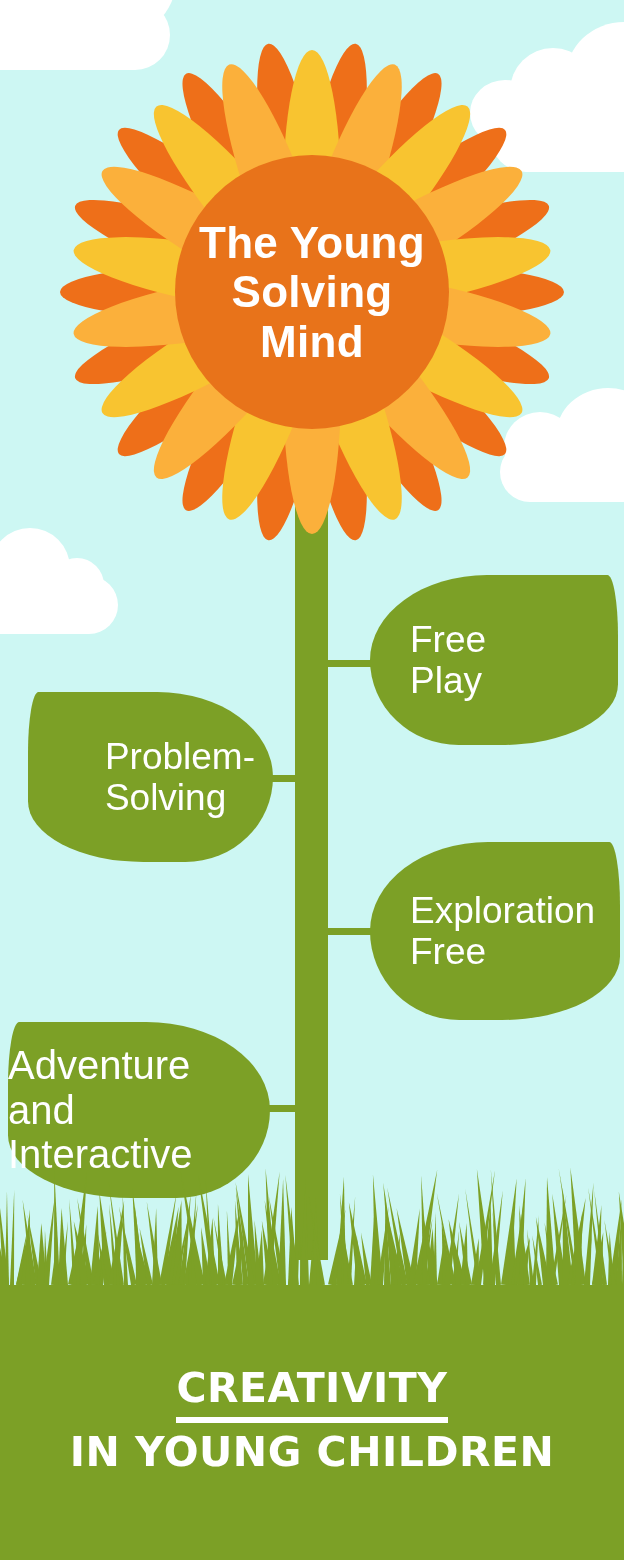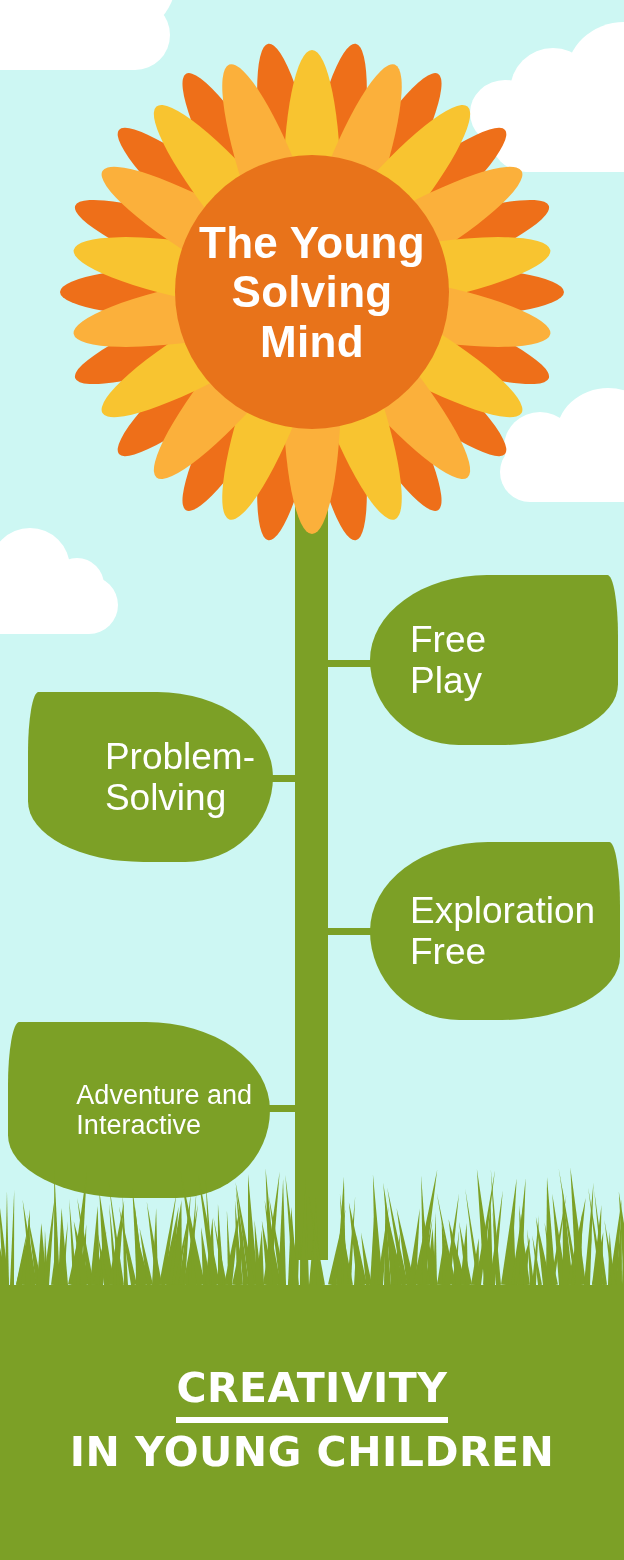--- a/index.html
+++ b/index.html
@@ -204,21 +204,21 @@
   </div>
 
   <div class="leaf leaf-right" style="left:370px; top:842px; width:250px; height:178px;">
     <div class="leaf-label">
       <span>Exploration</span><br>
       <span>Free</span>
     </div>
   </div>
 
   <div class="leaf leaf-left" style="left:8px; top:1022px; width:262px; height:176px;">
-    <div class="leaf-label" style="font-size:27px;">
+    <div class="leaf-label" style="font-size:40px;">
       <span>Adventure and</span><br>
       <span>Interactive</span>
     </div>
   </div>
 
   <div class="flower" id="flower">
     <div class="petal back" style="transform: rotate(10deg); height: 252px; width: 54px; left: -27px; top: -252px;">
         <i style="background: rgb(238, 111, 25);"></i>
       </div>
       <div class="petal back" style="transform: rotate(30deg); height: 252px; width: 54px; left: -27px; top: -252px;">

